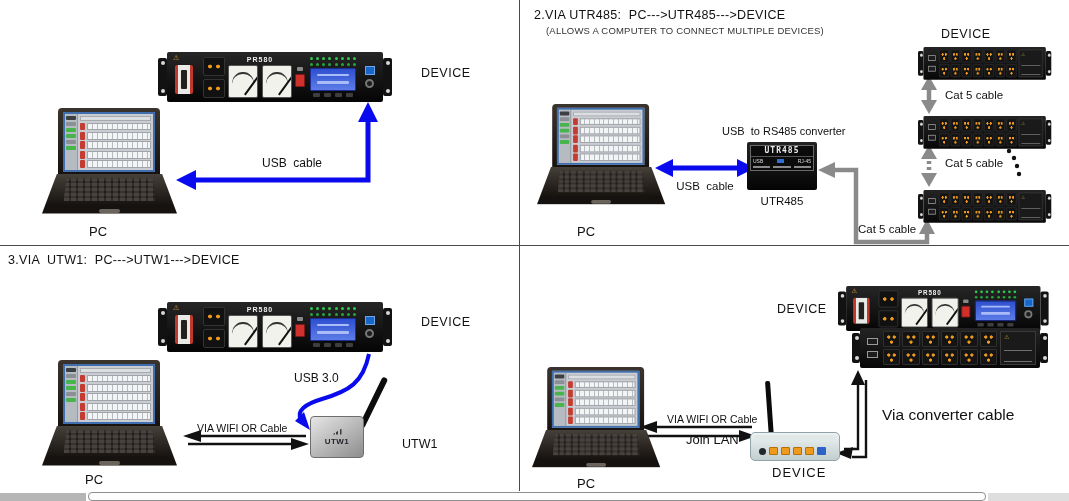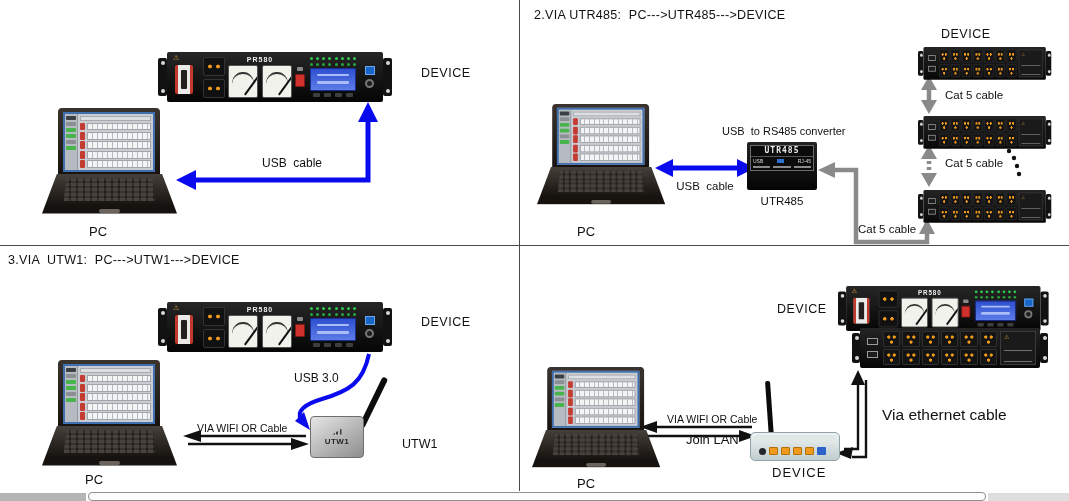--- a/index.html
+++ b/index.html
@@ -308,20 +308,21 @@
         </div>
       </div>
     </div>
     <div class="lt-base"></div>
   </div>
 </div>
   <div class="lbl pclbl" style="left:78px;top:224px;">PC</div>
   <div class="lbl cablelbl ctr" style="left:232px;top:156px;width:120px;">USB  cable</div>
 
   <div class="lbl title" style="left:534px;top:8px;">2.VIA UTR485:  PC---&gt;UTR485---&gt;DEVICE</div>
+  <div class="lbl subtitle" style="left:546px;top:25px;">(ALLOWS A COMPUTER TO CONNECT MULTIPLE DEVICES)</div>
   <div class="lbl devlbl" style="left:941px;top:27px;">DEVICE</div>
 
   <div class="orack-slot" style="left:918px;top:47px;--sx:.68;--sy:.82;--cols:7;">
   <div class="orack">
     <div class="ear l">
           <i class="screw s1"></i>
           <i class="screw s2"></i>
         </div>
     <div class="o-body">
       <div class="o-left">
@@ -716,21 +717,21 @@
         <i class="fineline"></i>
             <i class="fineline"></i>
       </div>
     </div>
     <div class="ear r">
           <i class="screw s1"></i>
           <i class="screw s2"></i>
         </div>
   </div>
 </div>
-  <div class="lbl" style="left:882px;top:406px;font-size:15.5px;">Via ethernet cable</div>
+  <div class="lbl" style="left:882px;top:406px;font-size:15.5px;">Via converter cable</div>
   <div class="lt-slot" style="left:532px;top:367px;--s:.95;">
   <div class="laptop">
     <div class="lt-screen">
       <div class="lt-display">
         <div class="app-side">
           <i class="d"></i>
               <i></i>
               <i class="g"></i>
               <i class="g"></i>
               <i></i>

